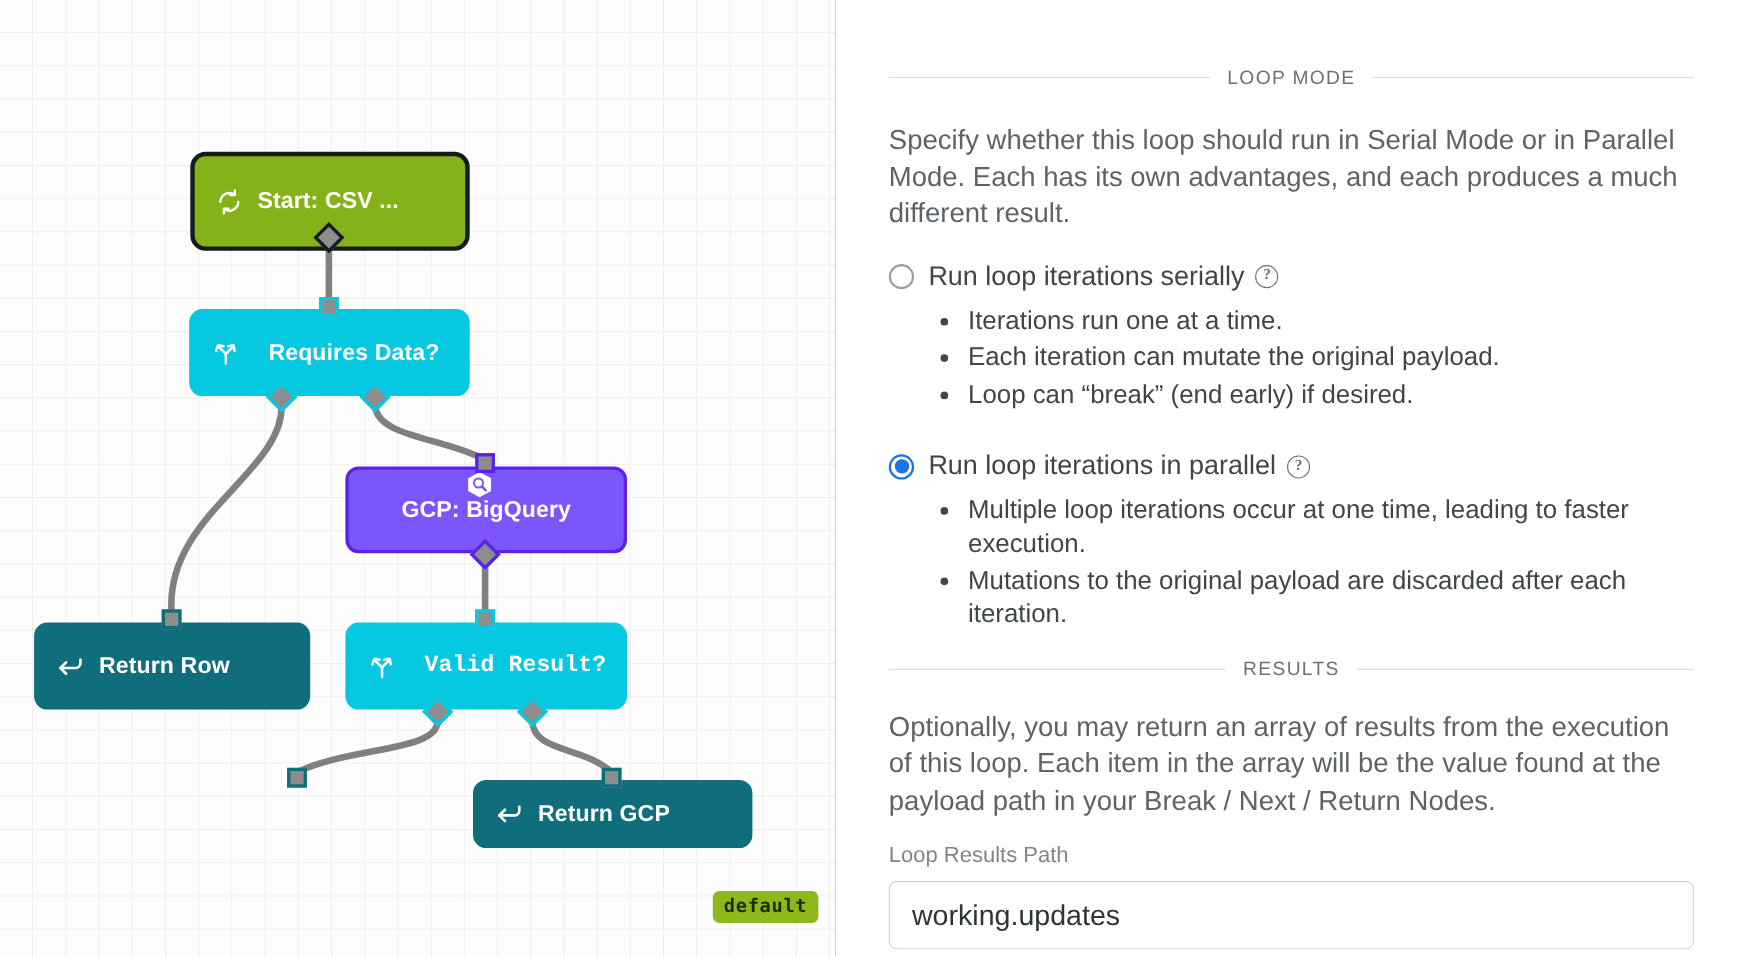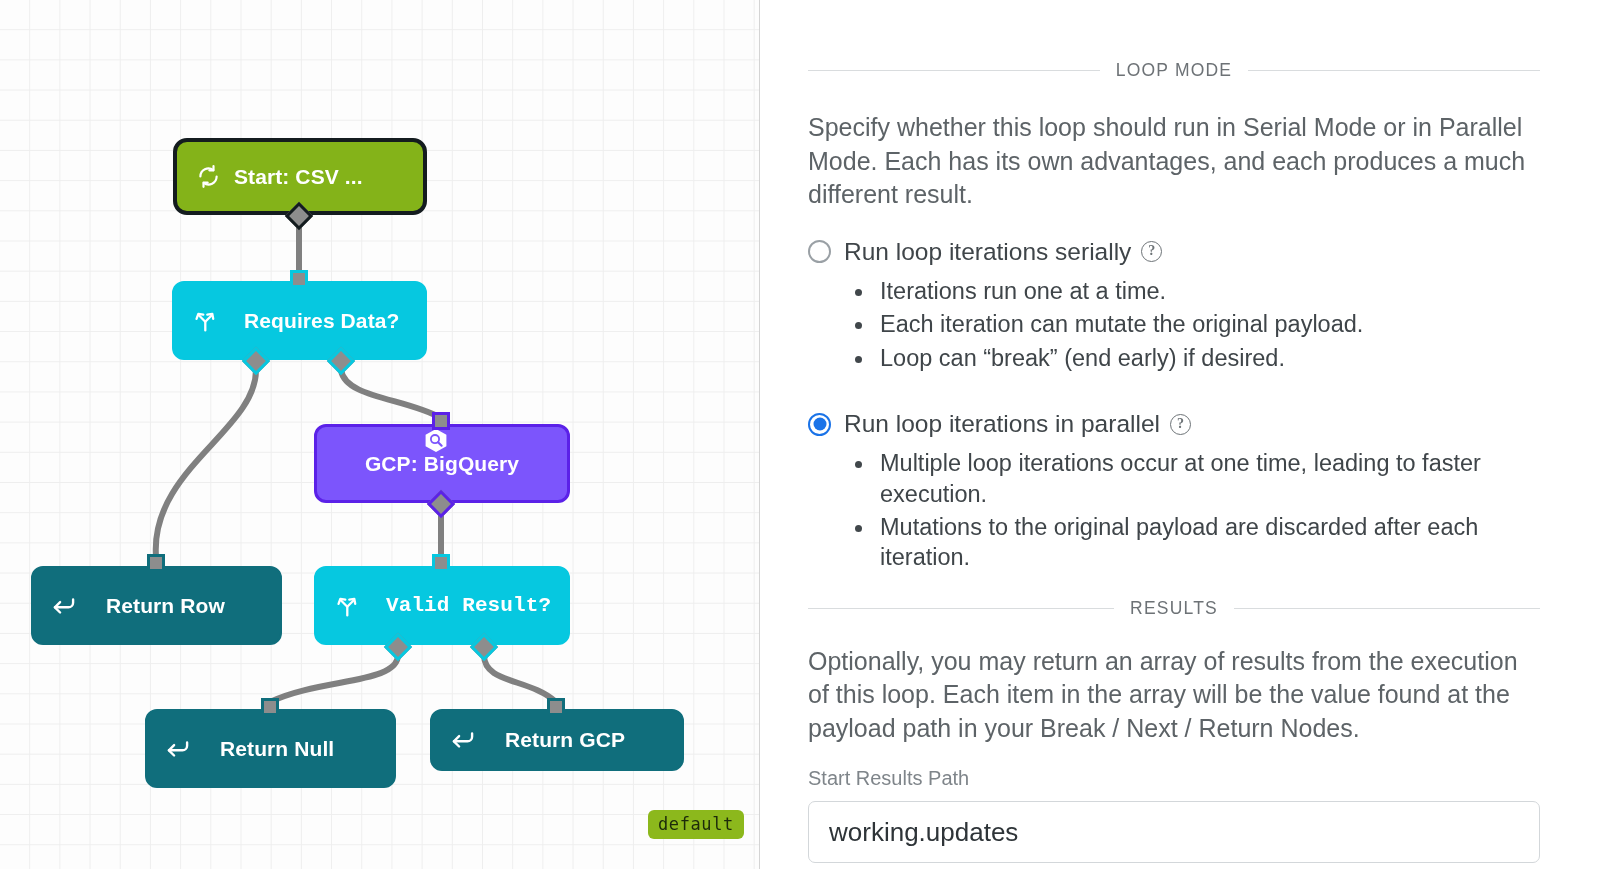--- a/index.html
+++ b/index.html
@@ -51,21 +51,21 @@
     justify-content: center;
     width: 26px; height: 26px;
     margin-right: 13px;
     flex: 0 0 26px;
   }
   .node .lbl { line-height: 1; padding-bottom: 1px; }
 
   .n-start  { background: #84b319; border: 4px solid #141c1f; border-radius: 14px; }
   .n-branch { background: #06c8e0; border: 2px solid #06c8e0; gap: 13px; }
   .n-gcp    { background: #7c55fc; border: 3px solid #5b21e8; }
-  .n-return { background: #106e7c; border: 2px solid #106e7c; gap: 16px; }
+  .n-return { background: #106e7c; border: 2px solid #106e7c; }
 
   
   .port { position: absolute; }
   .port-in {
     width: 18px; height: 18px;
     background: #8d8d8d;
     border: 3px solid #ffffff;
     transform: translate(-50%, -50%);
   }
   .port-in.pi-branch { border-color: #06c8e0; }
@@ -80,21 +80,21 @@
   .port-out.po-start  { border-color: #141c1f; }
   .port-out.po-branch { border-color: #06c8e0; }
   .port-out.po-gcp    { border-color: #5b21e8; }
 
   .badge-default {
     position: absolute;
     background: #8cb81c;
     color: #1d2b0a;
     font-family: "DejaVu Sans Mono", monospace;
     font-size: 17px;
-    font-weight: 400;
+    font-weight: 700;
     letter-spacing: 0.6px;
     padding: 4px 10px 5px 10px;
     border-radius: 6px;
     user-select: none;
   }
 
   
   #panel {
     flex: 1 1 auto;
     height: 869px;
@@ -230,21 +230,21 @@
 
       <path d="M341,370 C345,398 405,398 441,418" stroke="#808080" stroke-width="6" fill="none" stroke-linecap="round"></path>
 
       <path d="M441,508 C441,530 441,540 441,559" stroke="#808080" stroke-width="6" fill="none" stroke-linecap="round"></path>
 
       <path d="M398,655 C398,684 320,678 270,702" stroke="#808080" stroke-width="6" fill="none" stroke-linecap="round"></path>
 
       <path d="M484,655 C484,684 530,678 556,702" stroke="#808080" stroke-width="6" fill="none" stroke-linecap="round"></path>
     </svg>
 
-    <div class="node n-start" style="left:173px; top:138px; width:254px; height:77px;">
+    <div class="node n-start" style="left:173px; top:138px; width:254px; height:90px;">
       <span class="ico">
         <svg width="25" height="25" viewBox="0 0 24 24" fill="none" stroke="#ffffff" stroke-width="2.1" stroke-linecap="round" stroke-linejoin="round">
           <path d="M4.2 12a7.8 7.8 0 0 1 12.4-6.2"></path>
           <polyline points="16.8,2.1 16.8,6.1 12.8,6.1"></polyline>
           <path d="M19.8 12a7.8 7.8 0 0 1-12.4 6.2"></path>
           <polyline points="7.2,21.9 7.2,17.9 11.2,17.9"></polyline>
         </svg>
       </span>
       <span class="lbl">Start: CSV ...</span>
     </div>
@@ -297,29 +297,20 @@
           <polyline points="3.4,10.4 5.1,5.6 9.9,6.4"></polyline>
           <polyline points="13.7,6.4 18.5,5.6 19.4,10.4"></polyline>
         </svg>
       </span>
       <span class="lbl">Valid Result?</span>
     </div>
     <div class="port port-in pi-branch" style="left:441px; top:563px;"></div>
     <div class="port port-out po-branch" style="left:398px; top:647px;"></div>
     <div class="port port-out po-branch" style="left:484px; top:647px;"></div>
 
-    <div class="node n-return" style="left:145px; top:709px; width:251px; height:79px;">
-      <span class="ico">
-        <svg width="26" height="26" viewBox="0 0 24 24" fill="none" stroke="#ffffff" stroke-width="2.2" stroke-linecap="round" stroke-linejoin="round">
-          <polyline points="8.4,8.4 3.6,13.2 8.4,18"></polyline>
-          <path d="M3.6 13.2 H16.2 a4.2 4.2 0 0 0 4.2 -4.2 V6"></path>
-        </svg>
-      </span>
-      <span class="lbl">Return Null</span>
-    </div>
     <div class="port port-in pi-return" style="left:270px; top:707px;"></div>
 
     <div class="node n-return" style="left:430px; top:709px; width:254px; height:62px;">
       <span class="ico">
         <svg width="26" height="26" viewBox="0 0 24 24" fill="none" stroke="#ffffff" stroke-width="2.2" stroke-linecap="round" stroke-linejoin="round">
           <polyline points="8.4,8.4 3.6,13.2 8.4,18"></polyline>
           <path d="M3.6 13.2 H16.2 a4.2 4.2 0 0 0 4.2 -4.2 V6"></path>
         </svg>
       </span>
       <span class="lbl">Return GCP</span>
@@ -375,16 +366,16 @@
 
     
     <div class="sec-head" style="margin-bottom:26px;">
       <span class="rule"></span>
       <span class="sec-title">RESULTS</span>
       <span class="rule"></span>
     </div>
 
     <p class="para" style="margin-bottom:22px;">Optionally, you may return an array of results from the execution of this loop. Each item in the array will be the value found at the payload path in your Break / Next / Return Nodes.</p>
 
-    <div class="field-label">Start Results Path</div>
+    <div class="field-label">Loop Results Path</div>
     <input class="text-input" type="text" value="working.updates" style="">
   </div>
 </div>
 
 </body></html>

